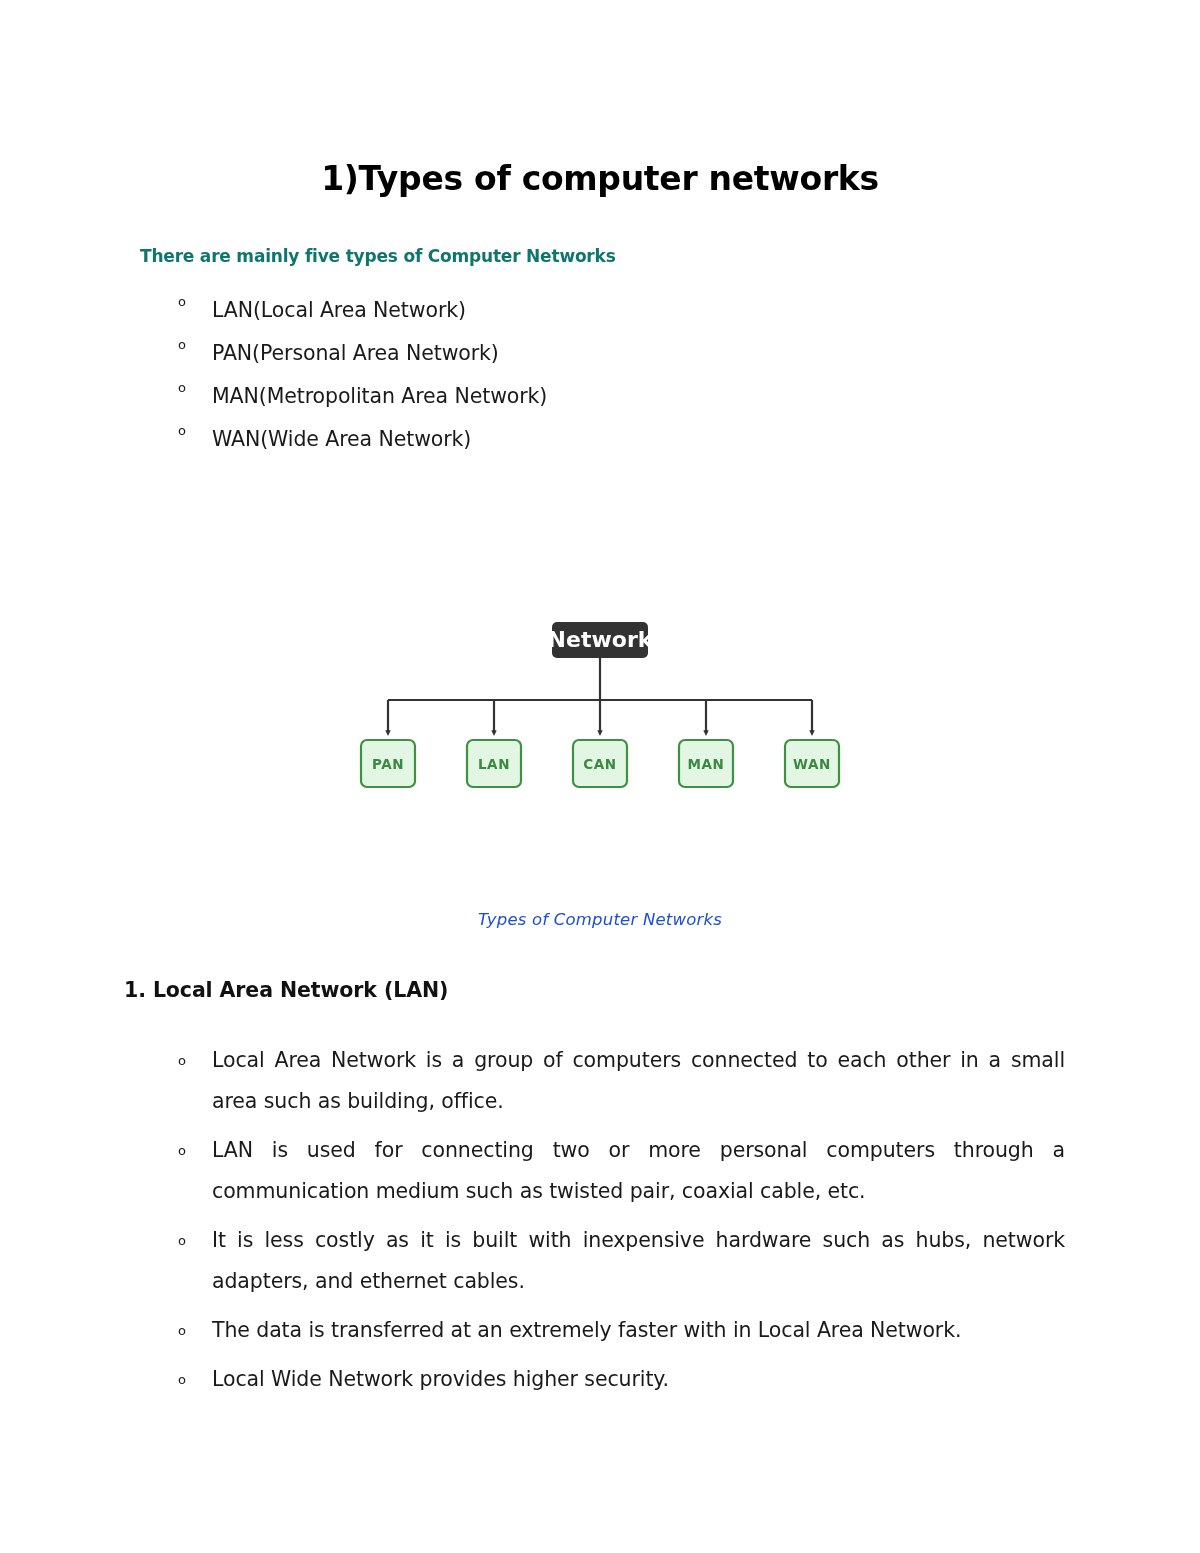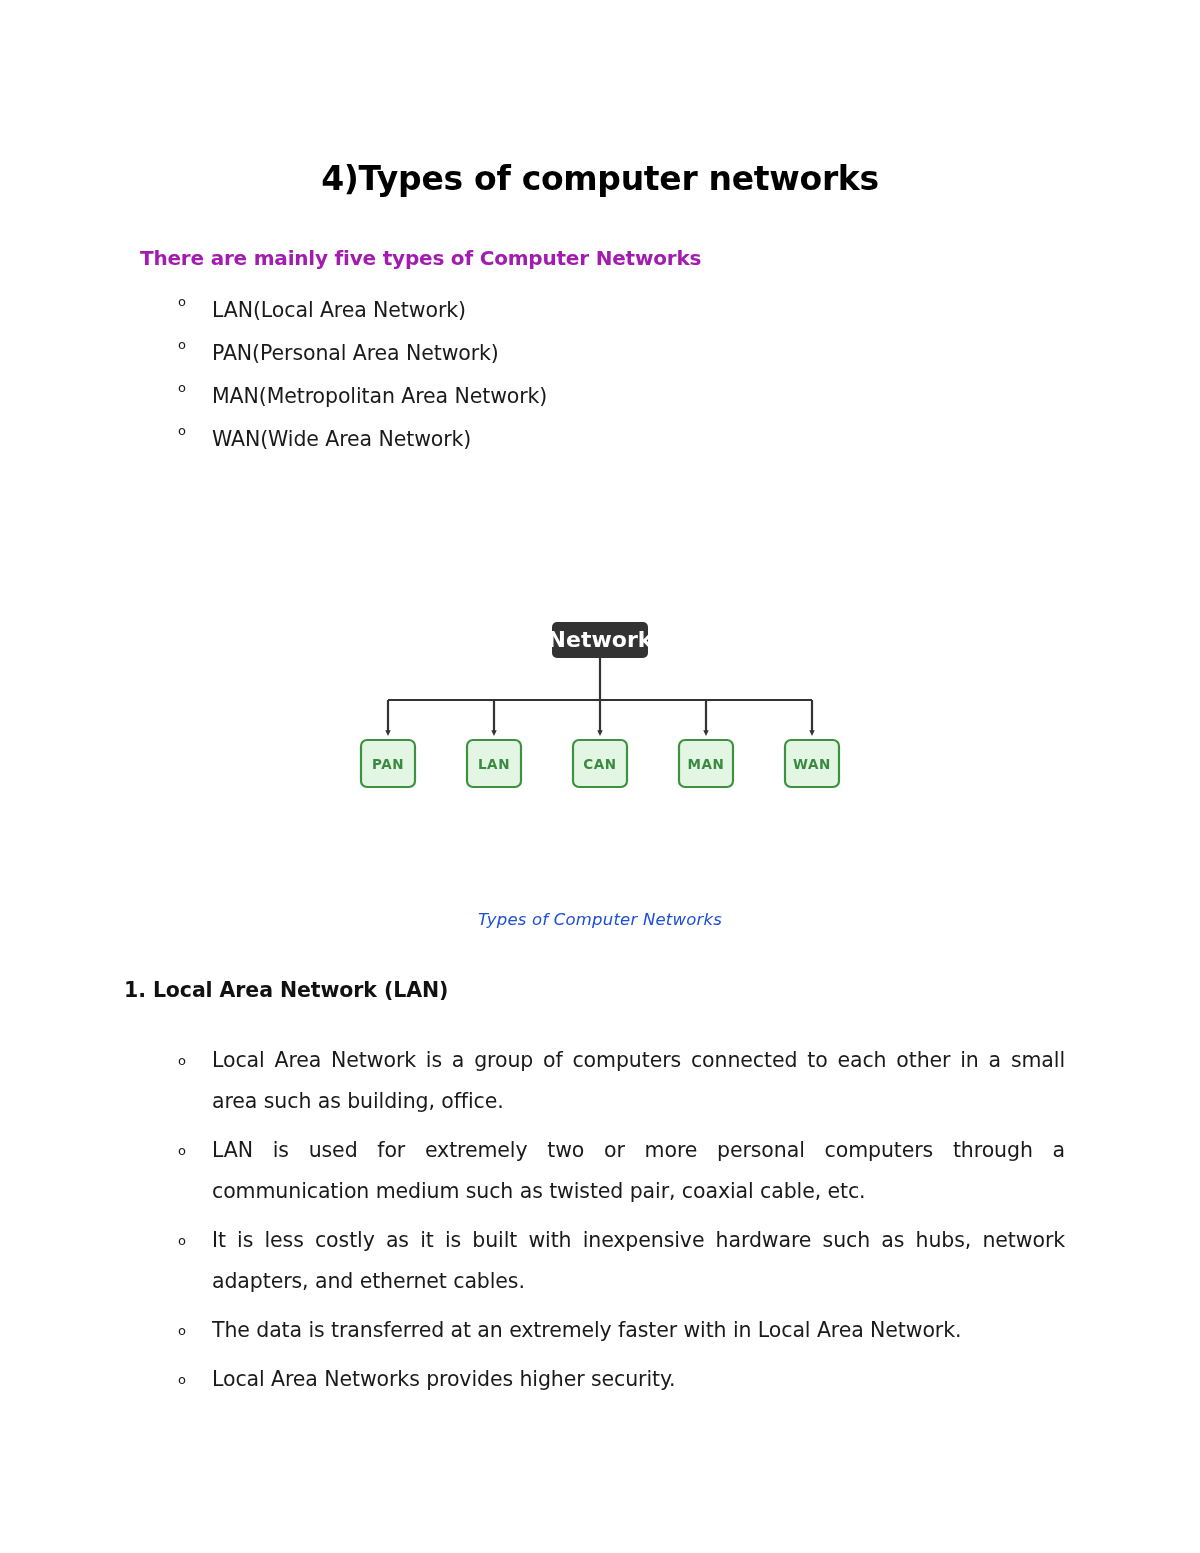--- a/index.html
+++ b/index.html
@@ -36,23 +36,23 @@
     letter-spacing: -0.3px;
     color: #000000;
     line-height: 1.2;
   }
 
   
   .intro-heading {
     position: absolute;
     left: 140px;
     top: 246px;
-    font-size: 20px;
+    font-size: 17px;
     font-weight: bold;
-    color: #a21caf;
+    color: #0f766e;
     letter-spacing: -0.2px;
   }
 
   
   .type-list {
     position: absolute;
     left: 140px;
     top: 288px;
     width: 900px;
   }
@@ -141,21 +141,21 @@
     font-size: 13px;
     line-height: 41px;
     color: #1a1a1a;
   }
 </style>
 </head>
 <body>
 
 <div class="page">
 
-  <h1 class="doc-title">4)Types of computer networks</h1>
+  <h1 class="doc-title">1)Types of computer networks</h1>
 
   <div class="intro-heading">There are mainly five types of Computer Networks</div>
 
   <div class="type-list">
     <div class="type-item">
       <span class="marker">o</span>
       <span class="text">LAN(Local Area Network)</span>
     </div>
     <div class="type-item">
       <span class="marker">o</span>
@@ -221,29 +221,29 @@
 
   <div class="section-heading">1. Local Area Network (LAN)</div>
 
   <div class="body-list">
     <div class="body-item">
       <span class="marker">o</span>
       <span class="text">Local Area Network is a group of computers connected to each other in a small area such as building, office.</span>
     </div>
     <div class="body-item">
       <span class="marker">o</span>
-      <span class="text">LAN is used for extremely two or more personal computers through a communication medium such as twisted pair, coaxial cable, etc.</span>
+      <span class="text">LAN is used for connecting two or more personal computers through a communication medium such as twisted pair, coaxial cable, etc.</span>
     </div>
     <div class="body-item">
       <span class="marker">o</span>
       <span class="text">It is less costly as it is built with inexpensive hardware such as hubs, network adapters, and ethernet cables.</span>
     </div>
     <div class="body-item">
       <span class="marker">o</span>
       <span class="text">The data is transferred at an extremely faster with in Local Area Network.</span>
     </div>
     <div class="body-item">
       <span class="marker">o</span>
-      <span class="text">Local Area Networks provides higher security.</span>
+      <span class="text">Local Wide Network provides higher security.</span>
     </div>
   </div>
 
 </div>
 
 </body></html>

